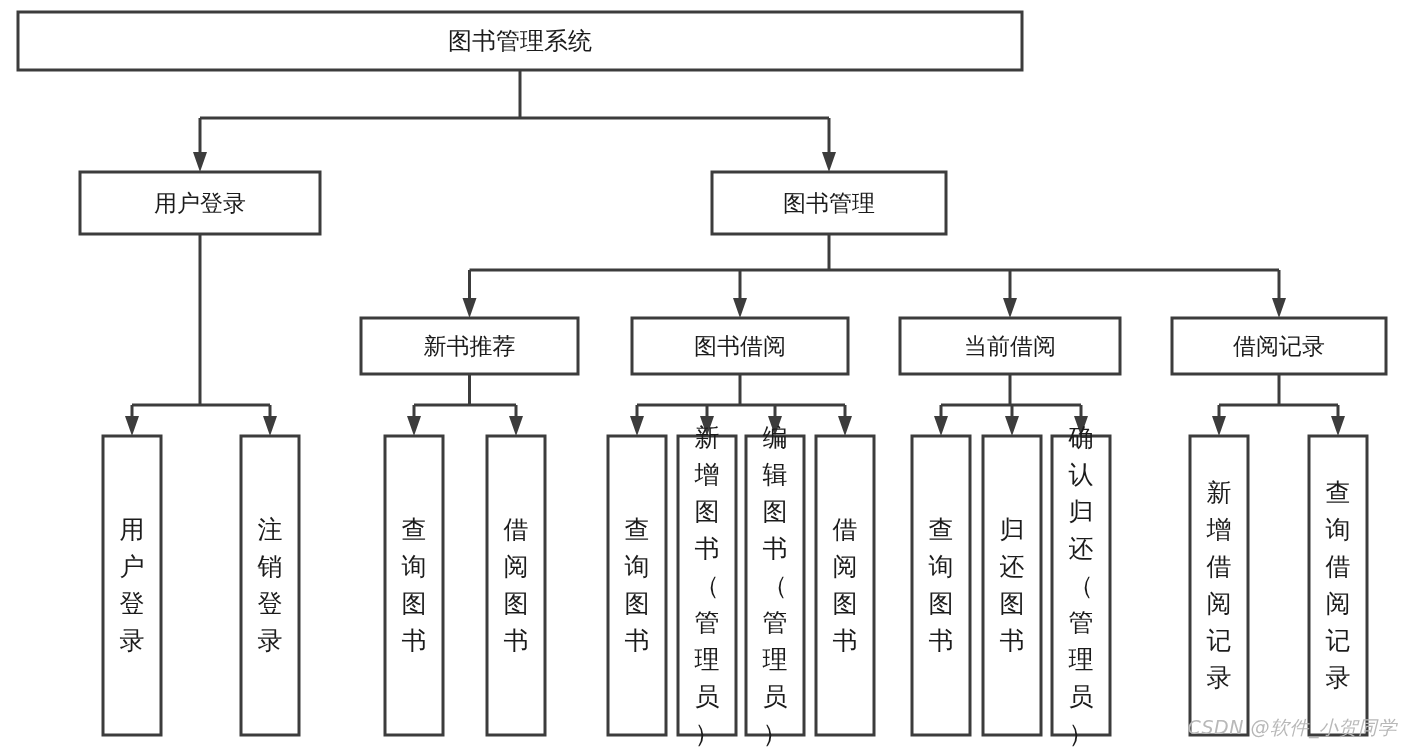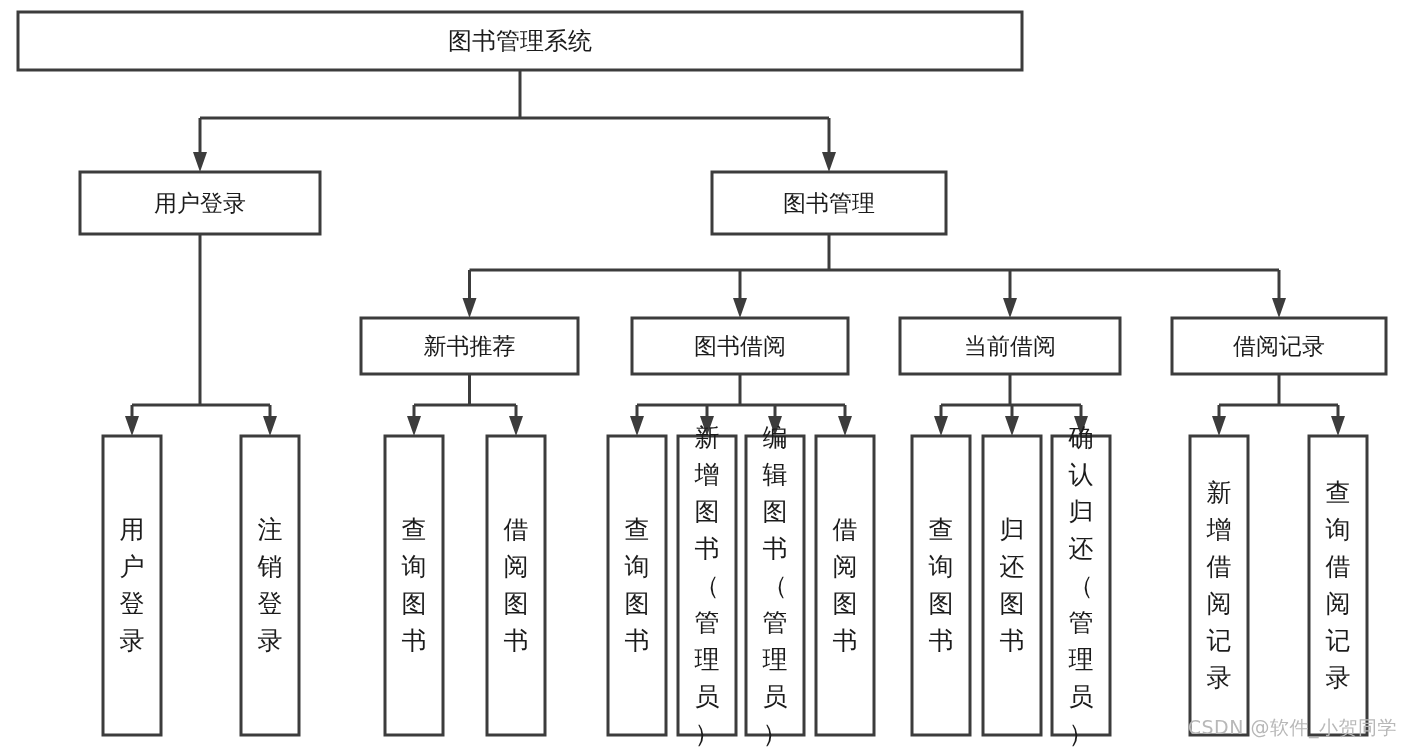--- a/index.html
+++ b/index.html
@@ -66,20 +66,21 @@
   .watermark {
     position: absolute;
     right: 8px;
     bottom: 6px;
     font-family: "DejaVu Sans", "Liberation Sans", sans-serif;
     font-size: 19px;
     color: #b8b8b8;
     white-space: nowrap;
     letter-spacing: 0.5px;
     pointer-events: none;
+    font-style: italic;
   }
 </style>
 </head>
 <body>
 
 <div id="diagram-root">
   <svg class="canvas" viewBox="0 0 1405 747" xmlns="http://www.w3.org/2000/svg">
     <g id="edges-layer">
         <g>
           <path class="edge-line" d="M 520 70 L 520 118"></path>

